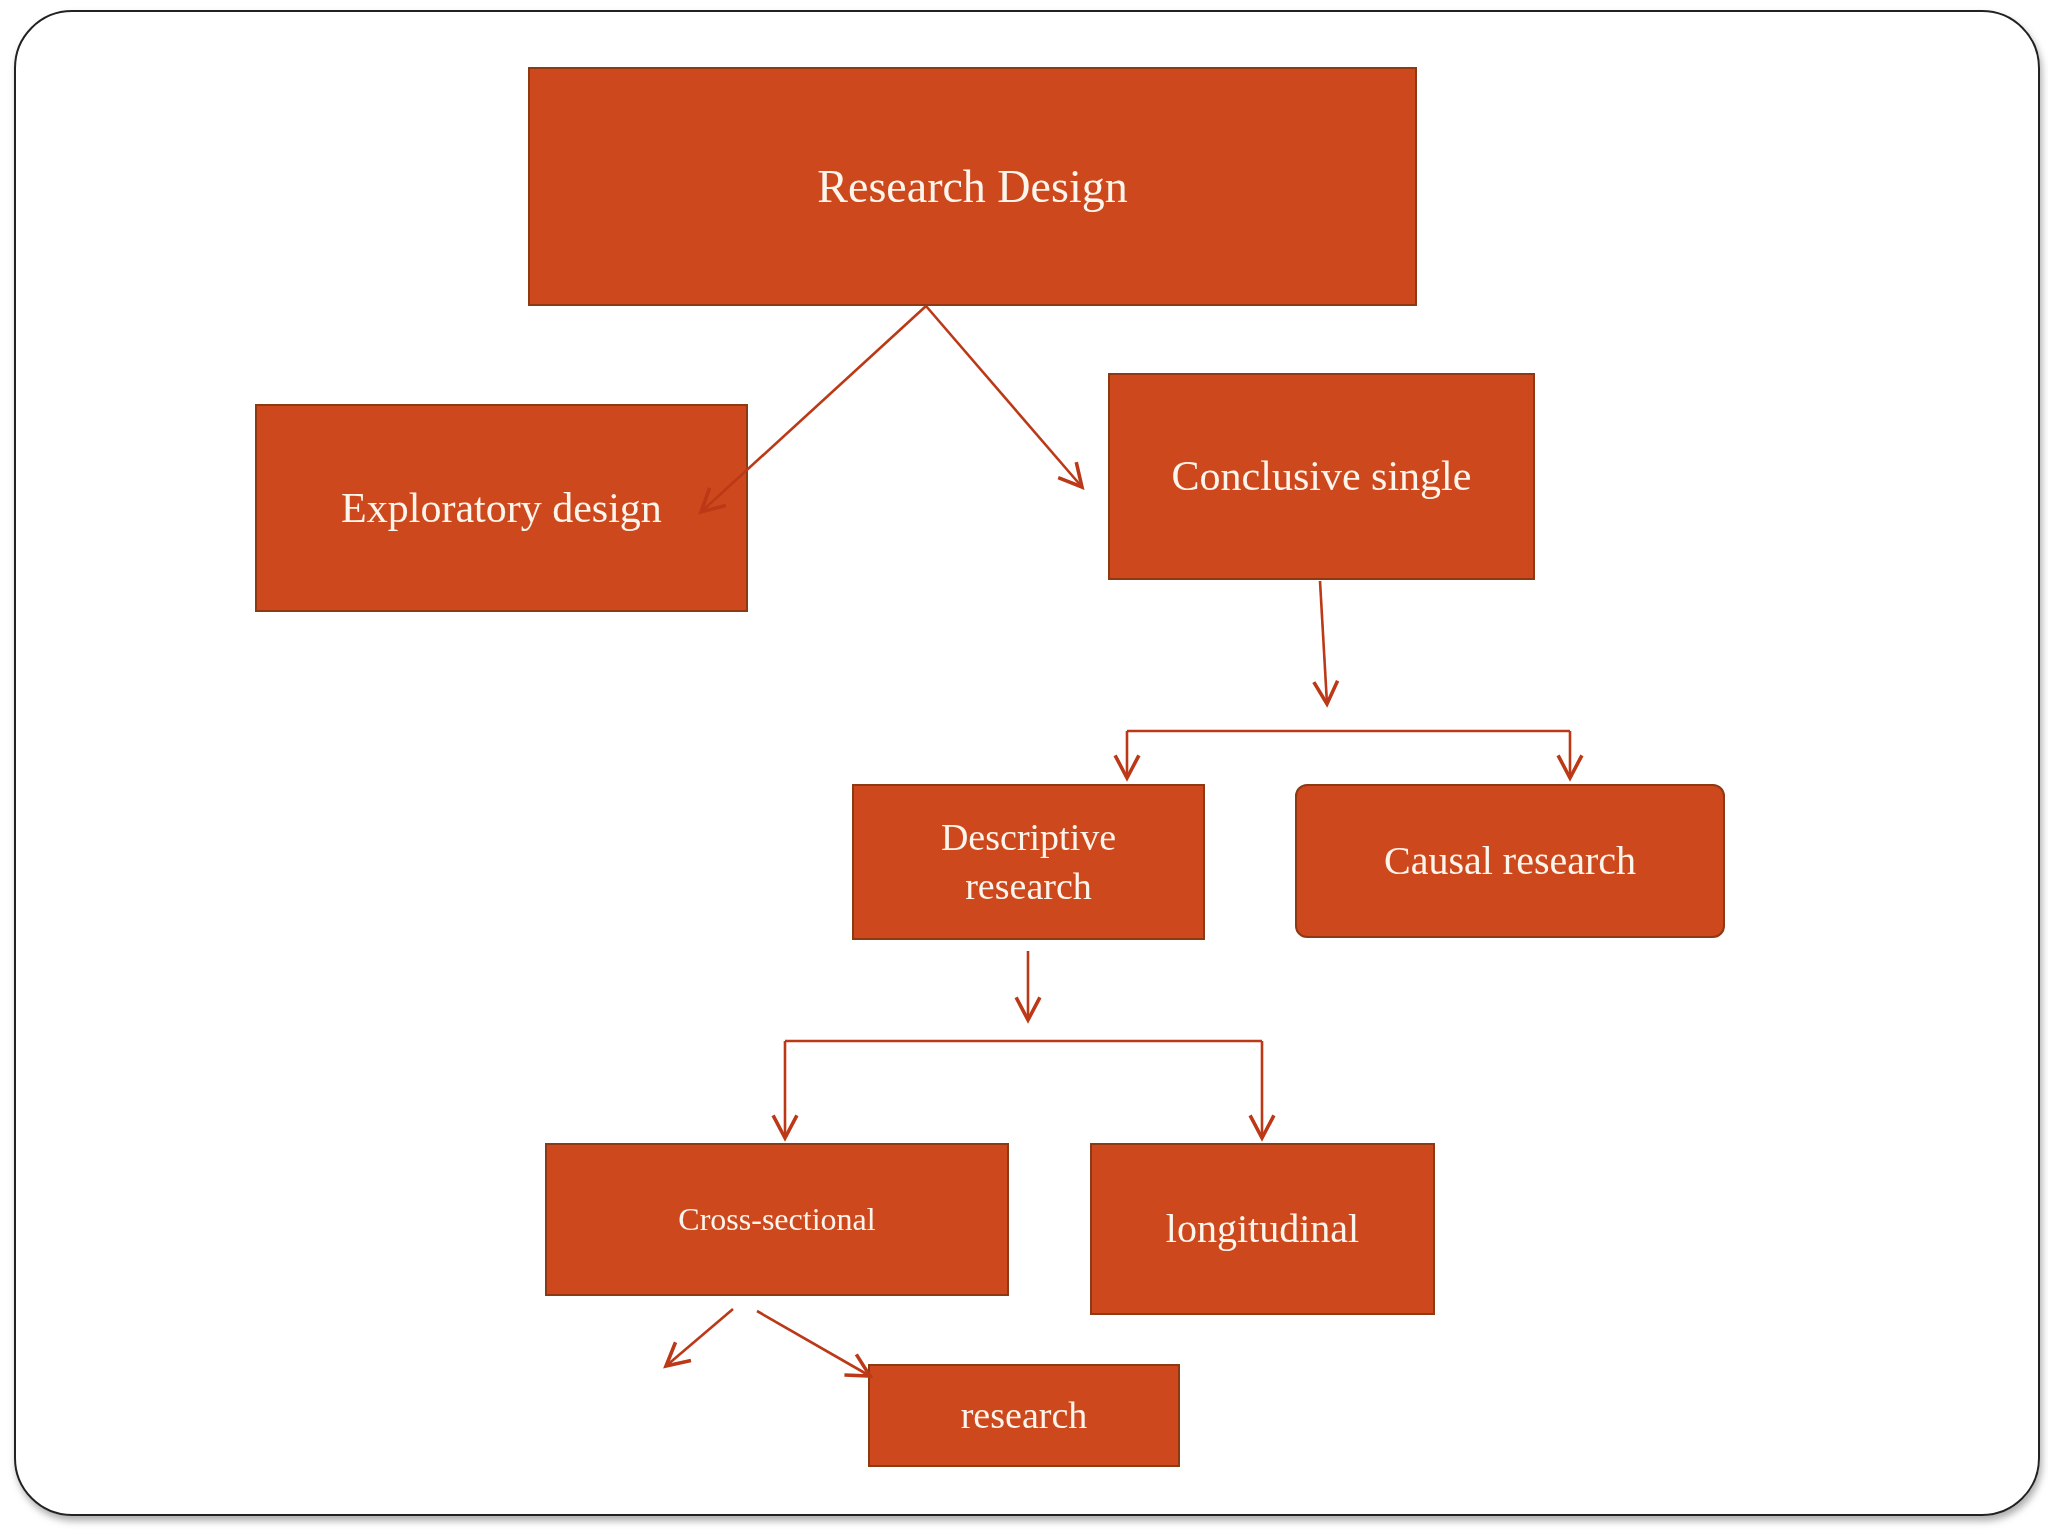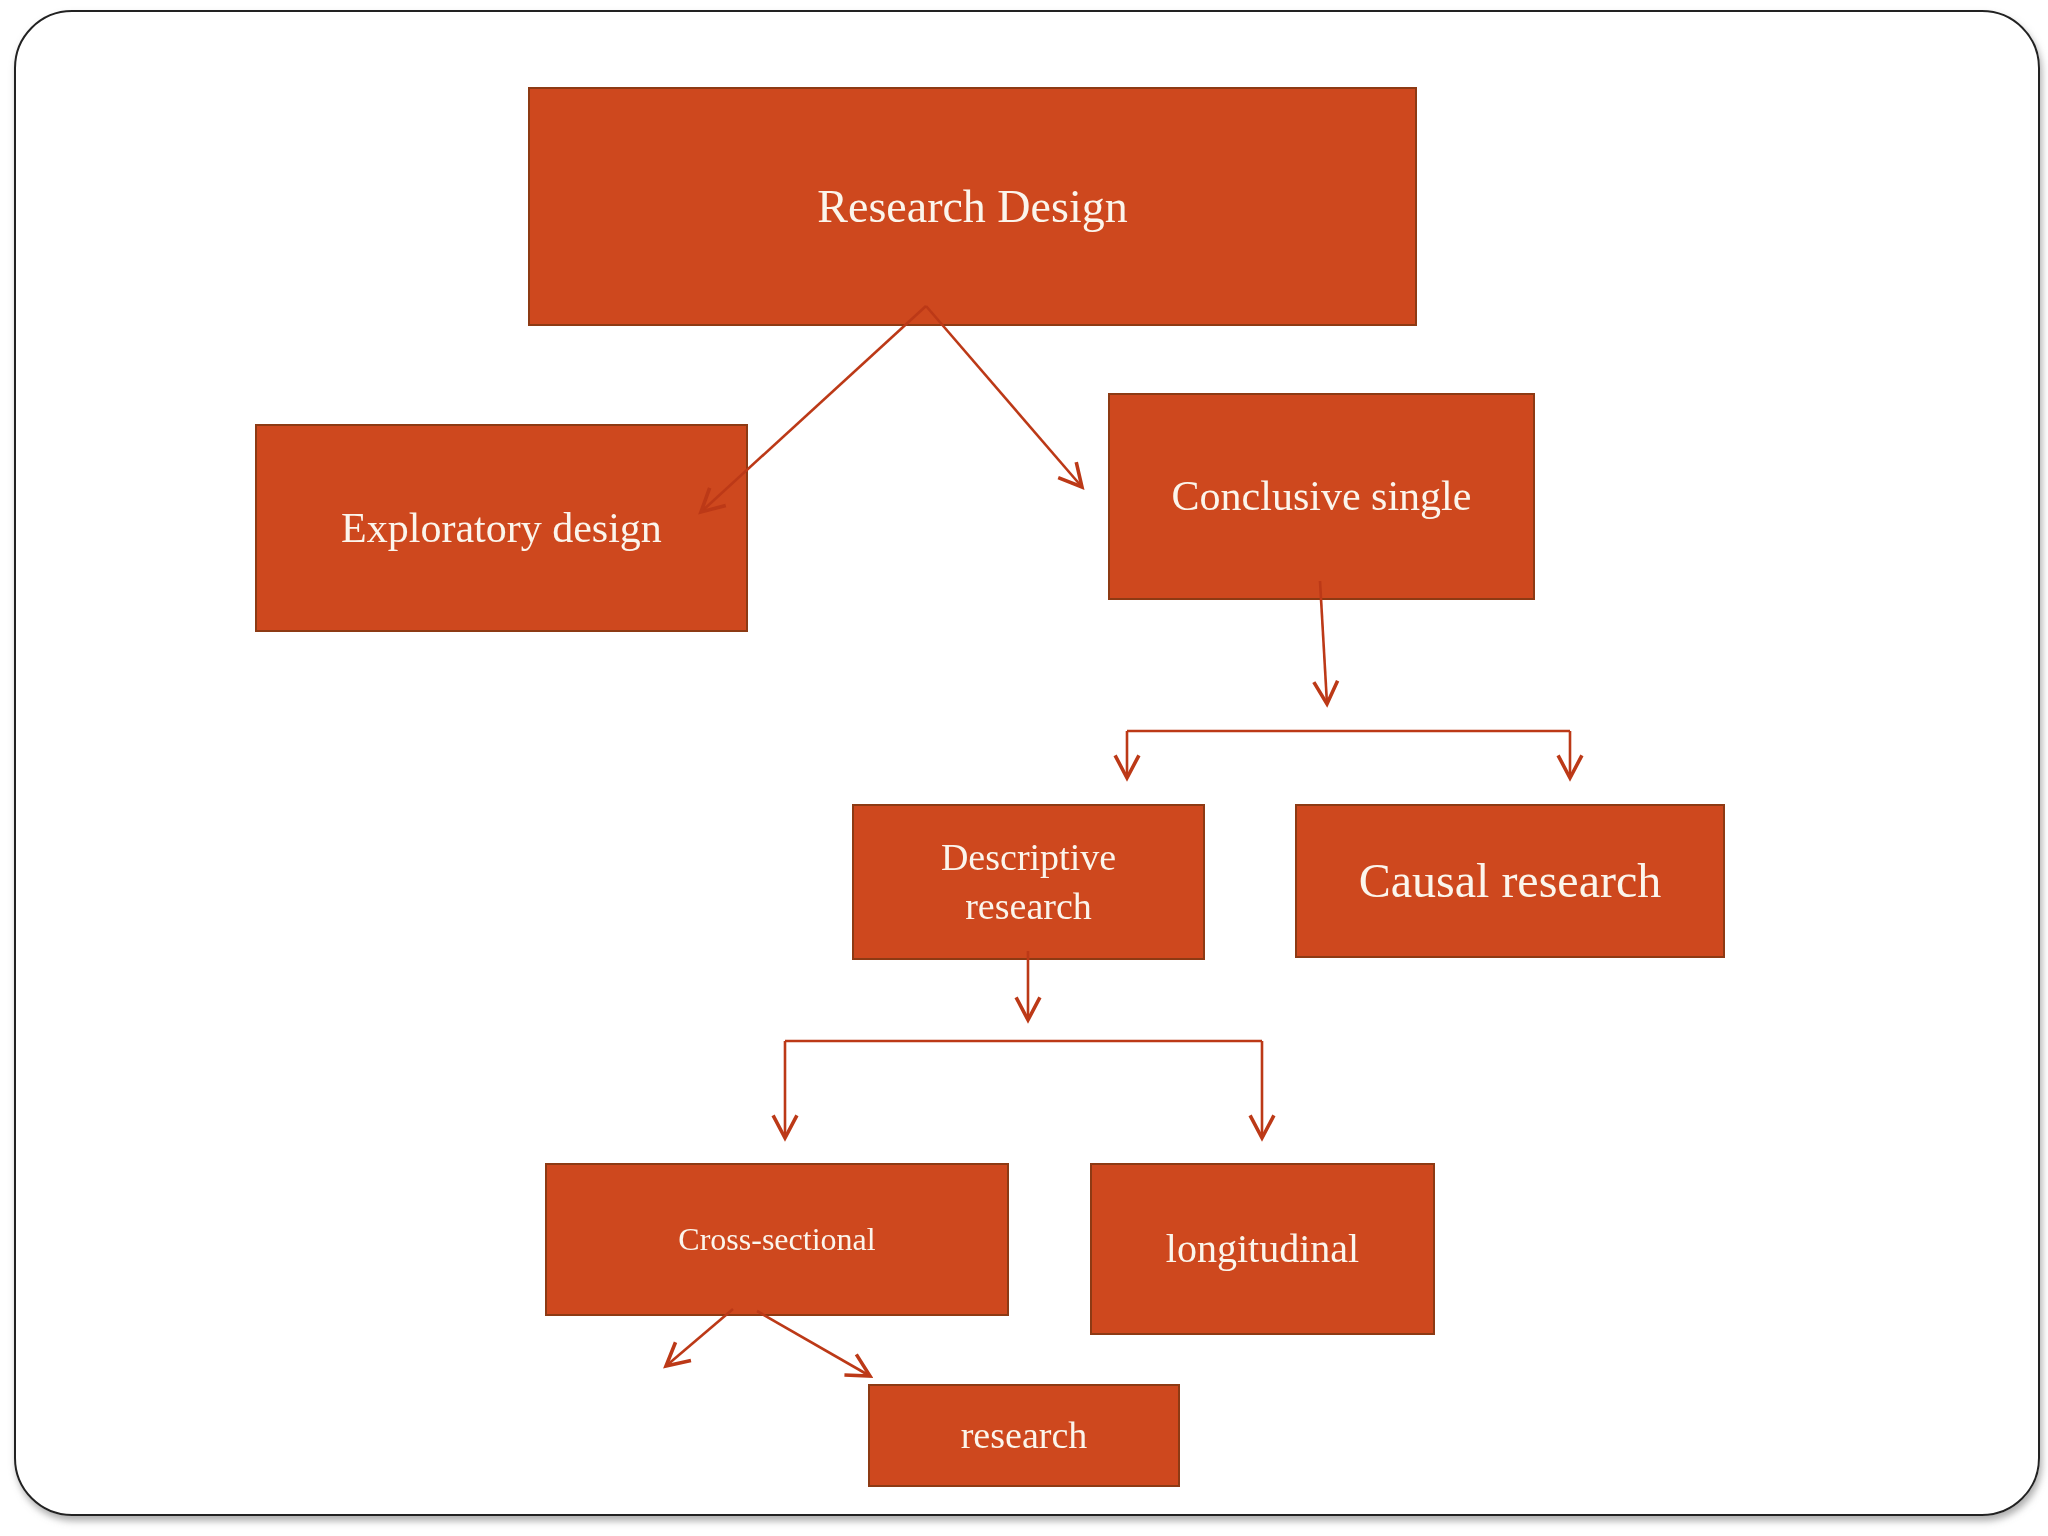--- a/index.html
+++ b/index.html
@@ -28,31 +28,30 @@
   }
   .node{
     position:absolute;
     background:var(--box-fill);
     border:2px solid var(--box-border);
     color:var(--box-text);
     display:flex;align-items:center;justify-content:center;
     text-align:center;
     box-sizing:border-box;
     line-height:1.3;
-    margin-top:20px;
   }
   .edges{position:absolute;left:0;top:0;width:2048px;height:1536px;pointer-events:none;}
   .edge{stroke:var(--arrow);stroke-width:2.6;fill:none;}
   .edge-head{stroke:var(--arrow);fill:none;}
 
   #node-root          {left:528px; top:67px;  width:889px;height:239px;font-size:46px;}
   #node-exploratory   {left:255px; top:404px; width:493px;height:208px;font-size:42px;}
   #node-conclusive    {left:1108px;top:373px; width:427px;height:207px;font-size:42px;}
   #node-descriptive   {left:852px; top:784px; width:353px;height:156px;font-size:38px;padding:16px 38px;}
-  #node-causal        {left:1295px;top:784px; width:430px;height:154px;font-size:48px;}
+  #node-causal        {left:1295px;top:784px; width:430px;height:154px;font-size:40px;border-radius:12px;}
   #node-cross         {left:545px; top:1143px;width:464px;height:153px;font-size:32px;}
   #node-longitudinal  {left:1090px;top:1143px;width:345px;height:172px;font-size:40px;}
   #node-single        {left:358px; top:1364px;width:360px;height:103px;font-size:38px;}
   #node-multiple      {left:868px; top:1364px;width:312px;height:103px;font-size:38px;}
 </style>
 </head>
 <body>
 
 <div class="stage">
   <div class="frame"></div>

